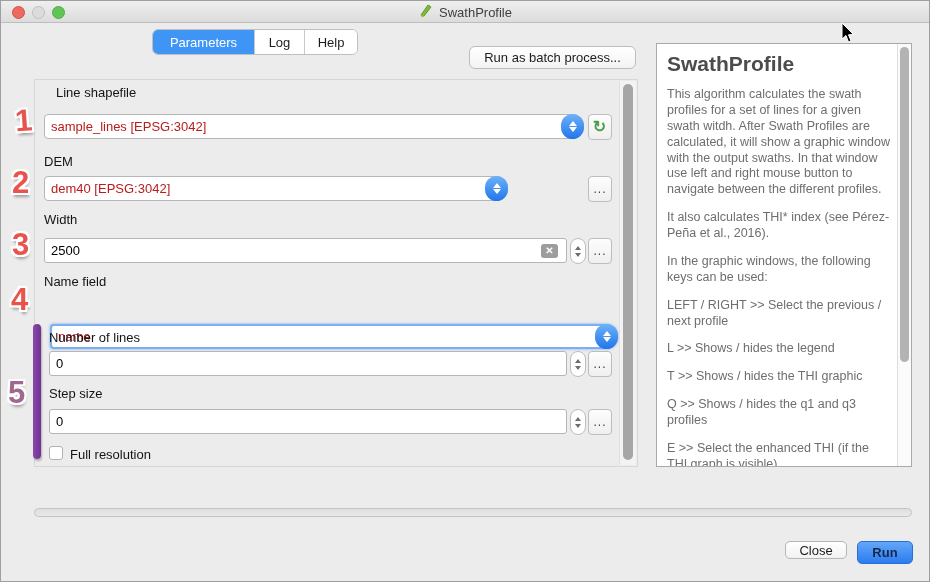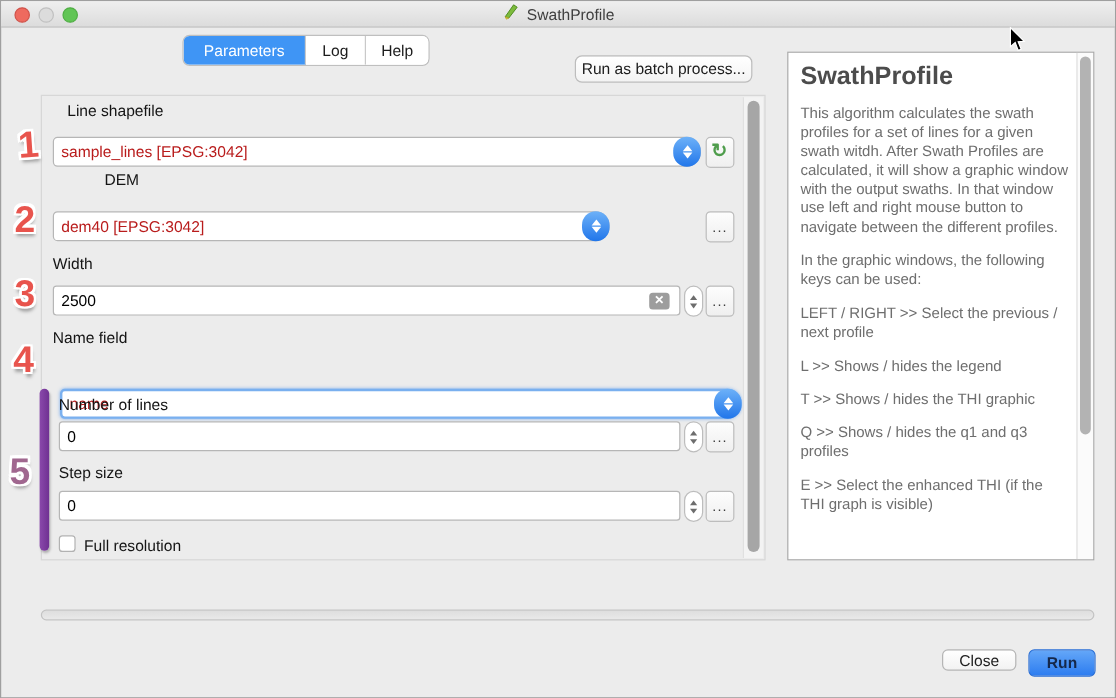--- a/index.html
+++ b/index.html
@@ -22,21 +22,21 @@
   .tabs { position:absolute; left:151px; top:28px; height:26px; display:flex;
     border:1px solid #bfbfbf; border-radius:6px; overflow:hidden; background:#fff; }
   .tab { display:flex; align-items:center; justify-content:center; font-size:13px;
     color:#1c1c1c; background:#fff; border-right:1px solid #c9c9c9; cursor:default; }
   .tab:last-child { border-right:none; }
   .tab.active { background:#3f95f5; color:#fff; }
   .tab-parameters { width:102px; }
   .tab-log { width:50px; }
   .tab-help { width:52px; }
 
-  .batch-btn { position:absolute; left:478px; top:45px; width:148px; height:23px;
+  .batch-btn { position:absolute; left:468px; top:45px; width:167px; height:23px;
     background:linear-gradient(#ffffff,#f3f3f3); border:1px solid #bdbdbd; border-radius:6px;
     font-size:13px; color:#1c1c1c; display:flex; align-items:center; justify-content:center; }
 
   
   .form-panel { position:absolute; left:33px; top:78px; width:604px; height:388px;
     background:#ececec; border:1px solid #d7d7d7; }
   .fp-scrollbar { position:absolute; right:1px; top:1px; width:17px; height:384px;
     background:#f3f3f3; border-left:1px solid #e0e0e0; }
   .fp-thumb { position:absolute; left:3px; top:3px; width:10px; height:376px;
     background:#a6a6a6; border-radius:5px; }
@@ -144,21 +144,21 @@
       <span>sample_lines [EPSG:3042]</span>
       <span class="combo-cap">
         <span class="cap-chev cap-up"></span>
           <span class="cap-chev cap-down"></span>
       </span>
     </div>
     <div class="sq-btn" style="left:553px; top:34px;">
       <span class="reload-glyph">↻</span>
     </div>
 
-    <div class="flabel" style="left:9px; top:62px;margin-left:43px;">DEM</div>
+    <div class="flabel" style="left:9px; top:74px;">DEM</div>
     <div class="combo" style="left:9px; top:96px; width:464px;">
       <span>dem40 [EPSG:3042]</span>
       <span class="combo-cap">
         <span class="cap-chev cap-up"></span>
           <span class="cap-chev cap-down"></span>
       </span>
     </div>
     <div class="sq-btn" style="left:553px; top:96px;">...</div>
 
     <div class="flabel" style="left:9px; top:132px;">Width</div>
@@ -213,20 +213,21 @@
   <div class="anno-num" style="left:11px; top:166px; color:#e8544d;">2</div>
   <div class="anno-num" style="left:11px; top:228px; color:#e8544d;">3</div>
   <div class="anno-num" style="left:10px; top:283px; color:#e8544d;">4</div>
   <div class="anno-num" style="left:7px; top:376px; color:#a0678f;">5</div>
   <div class="anno-bar"></div>
 
   <div class="help-panel">
     <div class="help-content">
       <div class="help-heading">SwathProfile</div>
       <p>This algorithm calculates the swath profiles for a set of lines for a given swath witdh. After Swath Profiles are calculated, it will show a graphic window with the output swaths. In that window use left and right mouse button to navigate between the different profiles.</p>
+      <p>It also calculates THI* index (see Pérez-Peña et al., 2016).</p>
       <p>In the graphic windows, the following keys can be used:</p>
       <p>LEFT / RIGHT &gt;&gt; Select the previous / next profile</p>
       <p>L &gt;&gt; Shows / hides the legend</p>
       <p>T &gt;&gt; Shows / hides the THI graphic</p>
       <p>Q &gt;&gt; Shows / hides the q1 and q3 profiles</p>
       <p>E &gt;&gt; Select the enhanced THI (if the THI graph is visible)</p>
 
     </div>
     <div class="hp-scrollbar">
       <div class="hp-thumb"></div>

